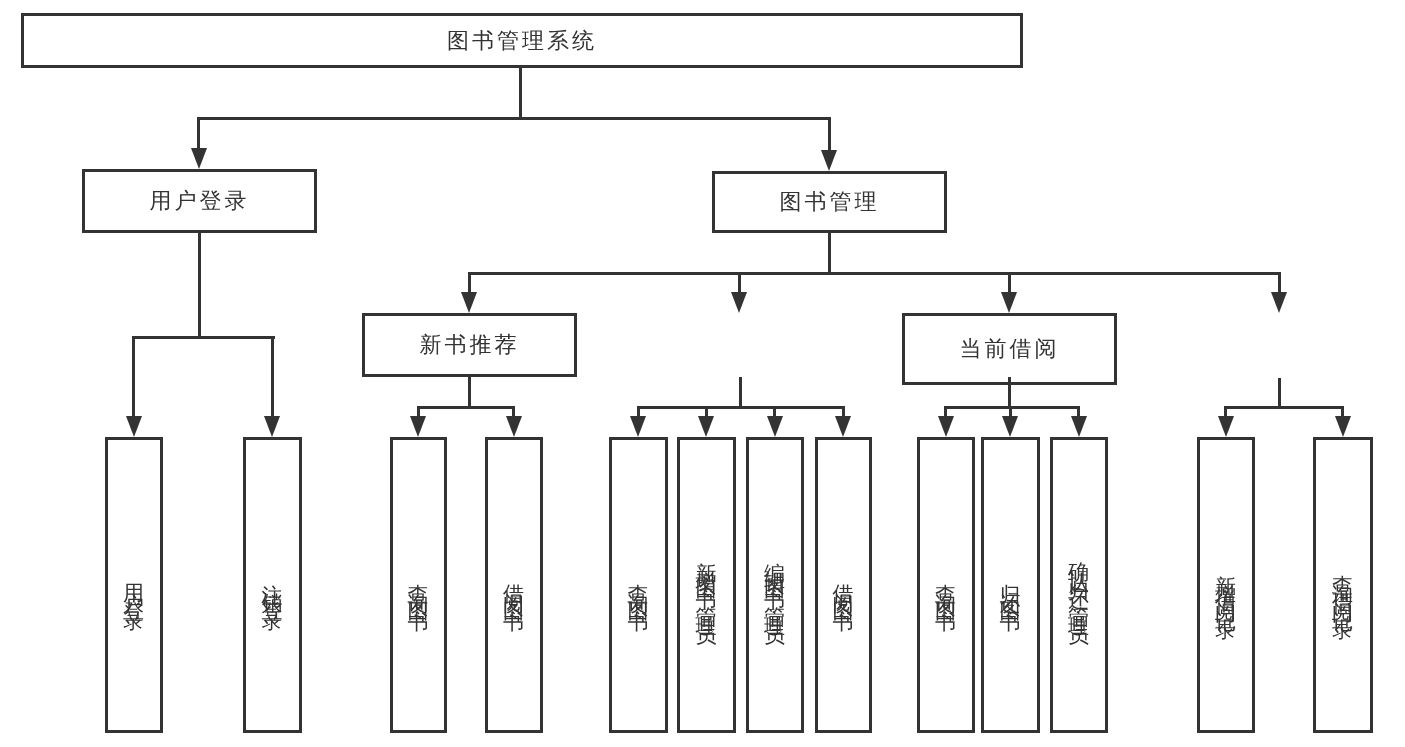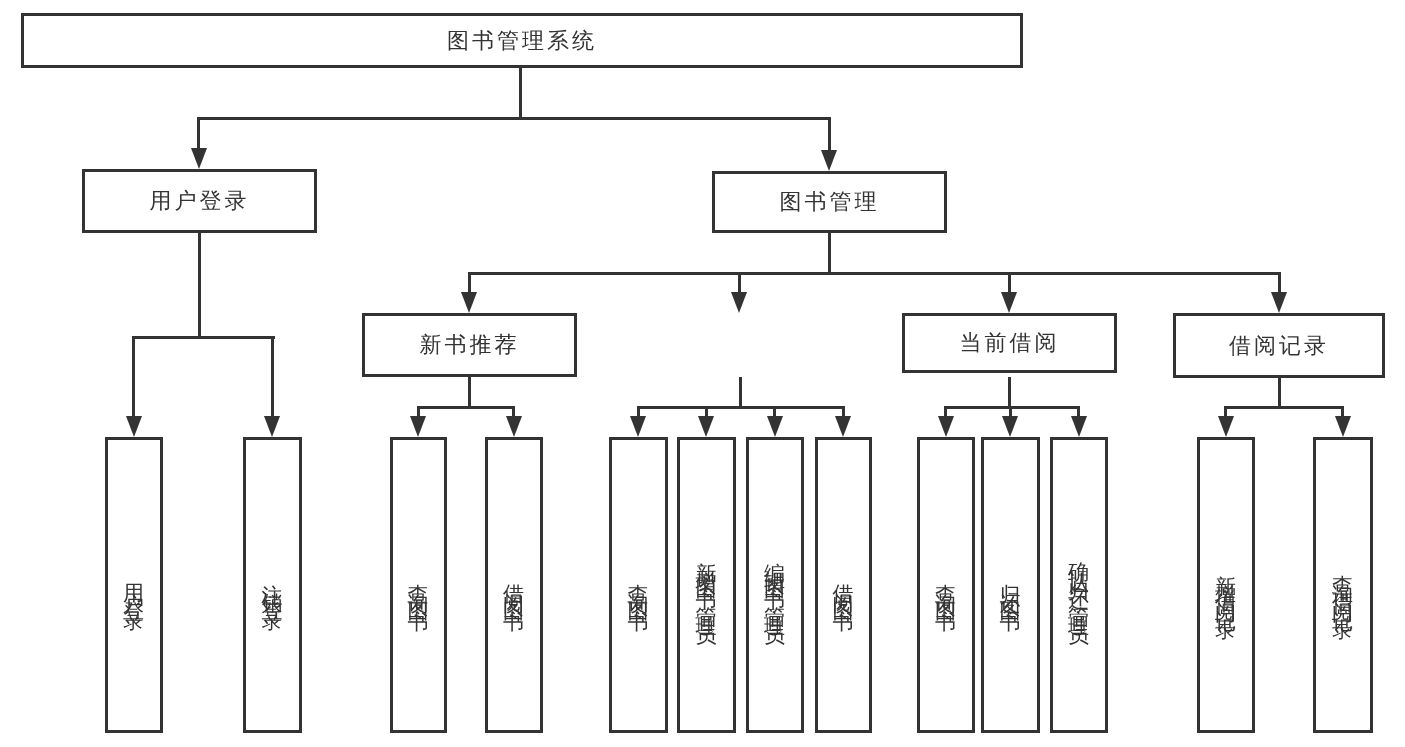--- a/index.html
+++ b/index.html
@@ -41,23 +41,22 @@
 
   <div class="box" style="left:21px;top:13px;width:1002px;height:55px;">图书管理系统</div>
 
   <div class="box" style="left:82px;top:169px;width:235px;height:64px;">用户登录</div>
 
   <div class="box" style="left:712px;top:171px;width:235px;height:62px;">图书管理</div>
 
   <div class="box" style="left:362px;top:313px;width:215px;height:64px;">新书推荐</div>
 
 
-  <div class="box" style="left:902px;top:313px;width:215px;height:60px;">当前借阅</div>
+  <div class="box" style="left:902px;top:313px;width:215px;height:72px;">当前借阅</div>
 
-  <div class="box" style="left:1173px;top:313px;width:212px;height:65px;">借阅记录</div>
 
   <div class="vbox" style="left:105px;top:437px;width:58px;height:296px;">用户登录</div>
 
   <div class="vbox" style="left:243px;top:437px;width:59px;height:296px;">注销登录</div>
 
   <div class="vbox" style="left:390px;top:437px;width:57px;height:296px;">查询图书</div>
 
   <div class="vbox" style="left:485px;top:437px;width:58px;height:296px;">借阅图书</div>
 
   <div class="vbox" style="left:609px;top:437px;width:59px;height:296px;">查询图书</div>

